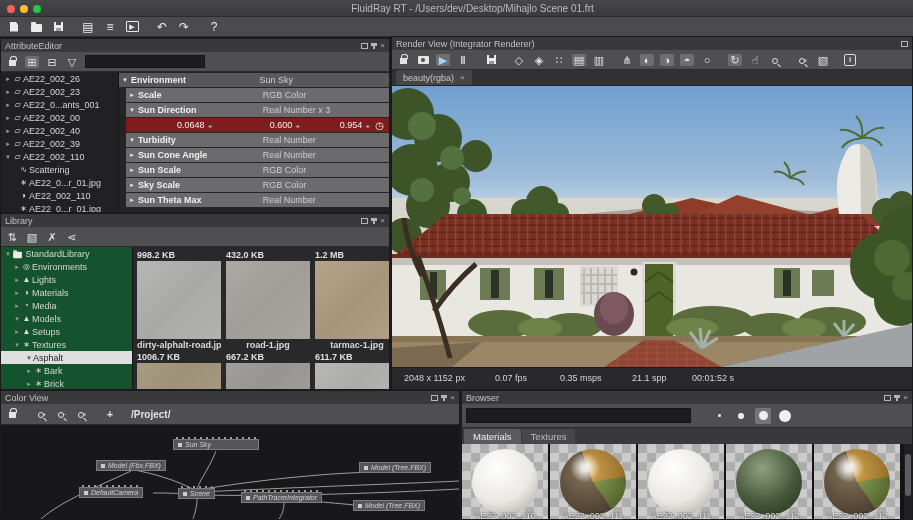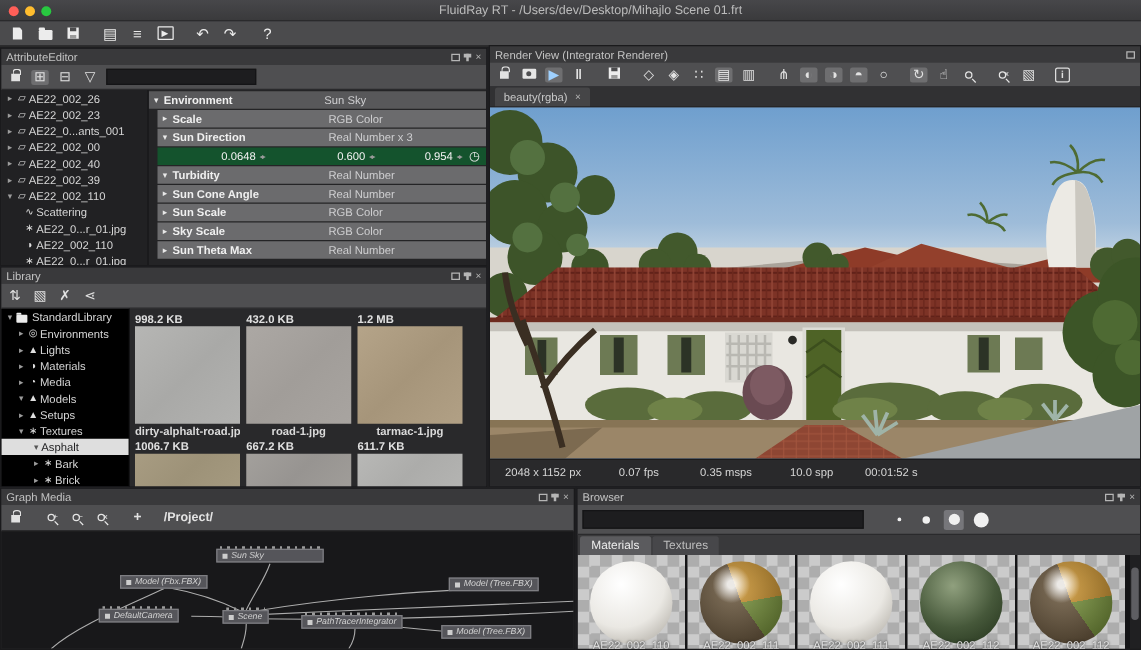--- a/index.html
+++ b/index.html
@@ -66,33 +66,33 @@
   .trow.child { padding-left:17px; }
   .trow.selected { background:#dedede; color:#1d1d1f; }
   .ae-props { flex:1; background:#242426; overflow:hidden; padding-top:1px; }
   .prow { height:14px; margin-bottom:1px; display:flex; align-items:center; font-size:9px; position:relative; }
   .phead { background:#6b6b6d; color:#f0f0f0; }
   .phead.env { background:#58585a; }
   .phead.sub { margin-left:7px; }
   .prow .pcaret { width:12px; text-align:center; font-size:7px; color:#e8e8e8; flex:none; }
   .prow .pname { font-weight:bold; }
   .prow .ptype { position:absolute; left:52%; color:#cfcfd1; font-weight:normal; }
-  .pvals { background:#14532d; margin-left:7px; color:#f2f2f2;justify-content:flex-end; }
+  .pvals { background:#7f1d1d; margin-left:7px; color:#f2f2f2;justify-content:flex-end; }
   .pvals .vcell { flex:1; display:flex; align-items:center; justify-content:flex-end; gap:3px; padding-right:2px; }
   .stepper { font-size:6px; color:#9a9a9a; letter-spacing:-1px; }
   .vclock { font-size:10px; color:#e8e8e8; margin:0 3px; }
   .pslider { background:#29292b; margin-left:7px; color:#f2f2f2; padding:0 6px 0 30px; gap:5px; }
   .sl-track { flex:1; height:2px; background:#707072; position:relative; }
   .sl-handle { position:absolute; left:6%; top:-2px; width:5px; height:6px; background:#ababab; }
   .sl-arrow { font-size:7px; color:#9a9a9a; }
 
   
   .library { left:0; top:213px; width:390px; height:177px; }
   .lib-body { display:flex; height:144px; }
-  .lib-tree { width:103px; background:#000000; border-right:1px solid #151517; overflow:hidden; }
+  .lib-tree { width:132px; background:#14532d; border-right:1px solid #151517; overflow:hidden; }
   .lib-content { flex:1; background:#29292b; padding:2px 4px; overflow:hidden; }
   .libgrid { display:grid; grid-template-columns:84px 84px 84px; column-gap:5px;font-weight:bold; }
   .libsize { font-size:9px; color:#e0e0e0; height:12px; line-height:12px; }
   .libname { font-size:9px; color:#dadada; height:12px; line-height:12px; text-align:center;
     white-space:nowrap; overflow:hidden; }
   .thumb { width:84px; height:78px; }
   .thumb.small { height:30px; }
   .tex1 { background:linear-gradient(135deg,#b6b6b4,#a9a9a7 50%,#b2b2b0); }
   .tex2 { background:linear-gradient(135deg,#aca8a4,#a19d99 50%,#a8a4a0); }
   .tex3 { background:linear-gradient(135deg,#b5a489,#a6957a 50%,#b1a085); }
@@ -574,28 +574,28 @@
 
         <polygon points="252,254 282,254 330,281 212,281" fill="url(#brick)"></polygon>
 
         <path d="M58,272 C50,240 40,210 26,170 M42,225 C56,205 70,190 84,178 M30,190 C20,170 14,150 12,132" stroke="#3a2e22" stroke-width="5" fill="none"></path>
       </svg>
     </div>
     <div class="rv-status">
       <span class="stat" style="left:12px">2048 x 1152 px</span>
       <span class="stat" style="left:103px">0.07 fps</span>
       <span class="stat" style="left:168px">0.35 msps</span>
-      <span class="stat" style="left:240px">10.0 spp</span>
+      <span class="stat" style="left:240px">21.1 spp</span>
       <span class="stat" style="left:300px">00:01:52 s</span>
     </div>
   </section>
 
   <section class="panel graph-view">
     <div class="ptitle">
-      <span>Graph Media</span>
+      <span>Color View</span>
       <span class="pctrls">
         <span class="ico-sq"></span>
         <span class="ico-pin"></span>
         <span class="xglyph">×</span>
       </span>
     </div>
     <div class="ptools gv-tools">
       <span class="itool"><span class="ico-lock"></span></span>
       <span class="itool" style="margin-left:10px"><span class="ico-mag"></span><i class="magsub">+</i></span>
       <span class="itool"><span class="ico-mag"></span><i class="magsub">−</i></span>

